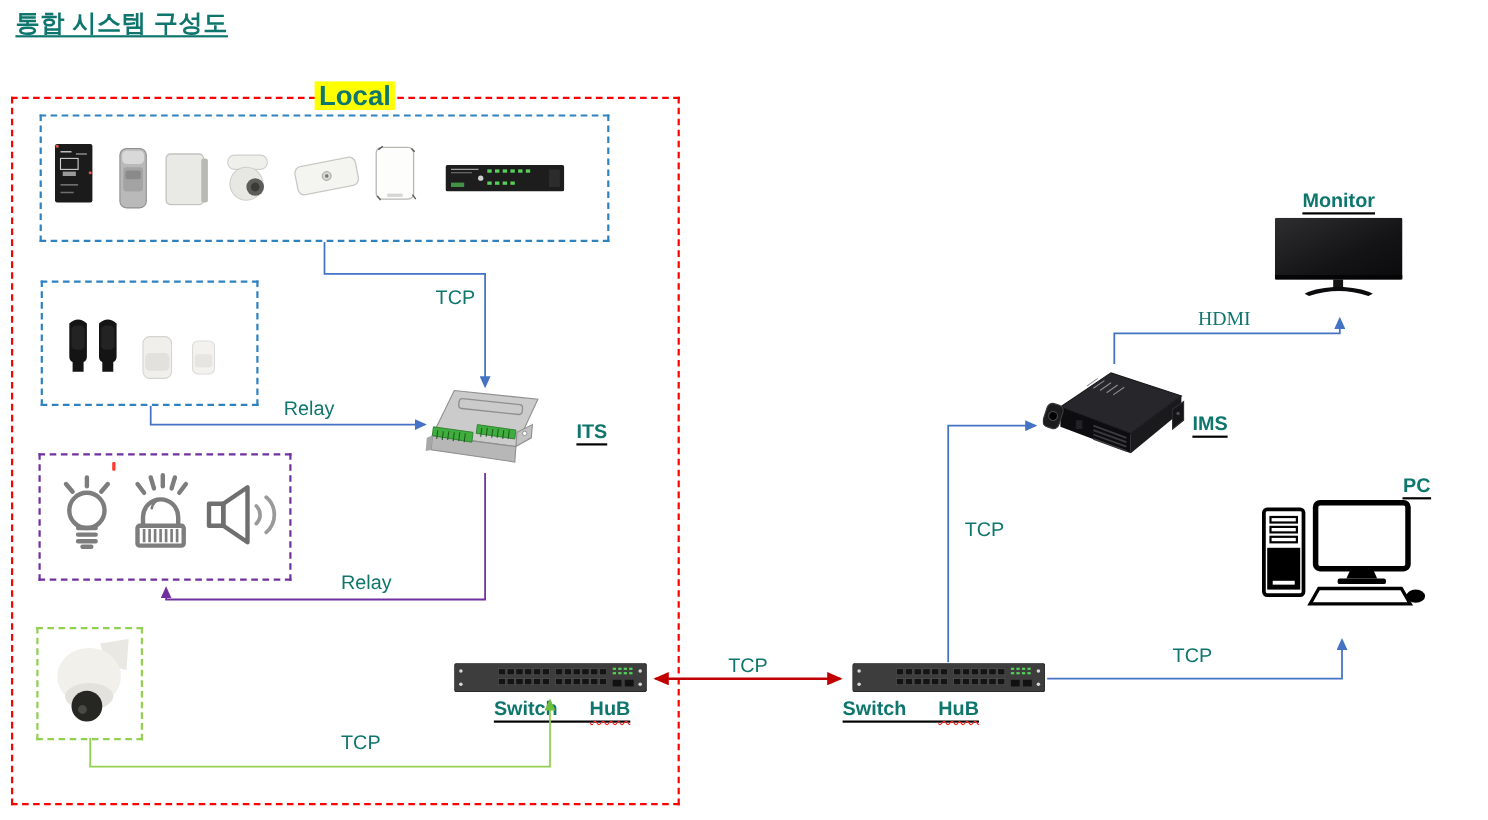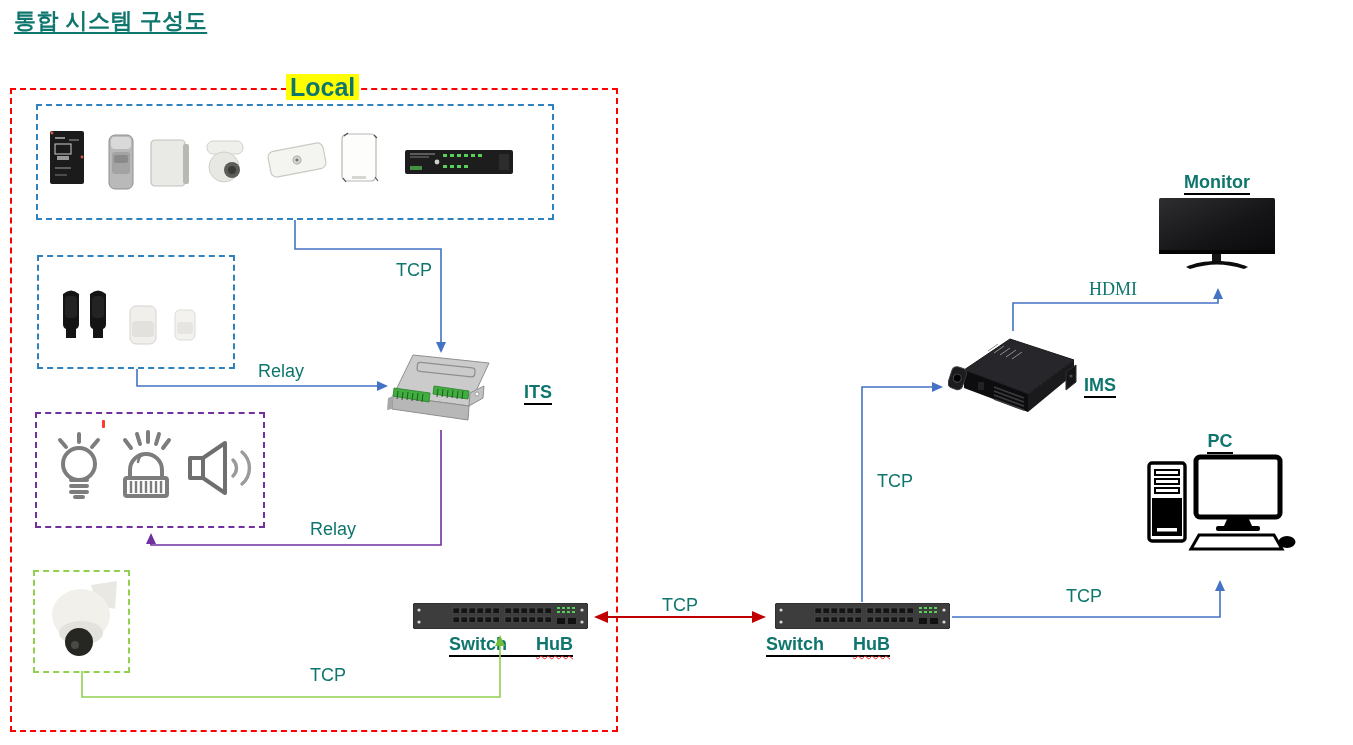--- a/index.html
+++ b/index.html
@@ -336,21 +336,21 @@
     <rect x="30" y="52" width="6" height="8" fill="#222226"></rect>
     <g transform="rotate(18 12 48)">
       <rect x="2" y="38" width="15" height="22" rx="5" fill="#1c1c1f" stroke="#3a3a3e" stroke-width="1"></rect>
       <circle cx="9.5" cy="49" r="4" fill="#000" stroke="#4a4a4e" stroke-width="1"></circle>
     </g>
     <polygon points="118,42 128,35 128,52 118,60" fill="#151517" stroke="#2e2e32" stroke-width="1"></polygon>
     <circle cx="123" cy="46" r="1.6" fill="#4c4c50"></circle>
   </svg>
   <div class="abs node-label" style="left:1084px;top:375px;"><span class="ul">IMS</span></div>
 
-  <div class="abs node-label center-text" style="left:1198px;top:431px;width:44px;"><span class="ul">PC</span></div>
+  <div class="abs node-label center-text" style="left:1266px;top:431px;width:44px;"><span class="ul">PC</span></div>
   <svg class="abs" style="left:1146px;top:452px;" width="150" height="102" viewBox="0 0 150 102">
     <rect x="3" y="11" width="36" height="78" rx="3" fill="#fff" stroke="#000" stroke-width="3.4"></rect>
     <rect x="9" y="18" width="24" height="5" fill="#fff" stroke="#000" stroke-width="2"></rect>
     <rect x="9" y="27" width="24" height="5" fill="#fff" stroke="#000" stroke-width="2"></rect>
     <rect x="9" y="36" width="24" height="5" fill="#fff" stroke="#000" stroke-width="2"></rect>
     <rect x="6" y="46" width="30" height="38" fill="#000"></rect>
     <rect x="11" y="76" width="20" height="3.5" fill="#fff"></rect>
     <rect x="50" y="5" width="84" height="60" rx="4" fill="#fff" stroke="#000" stroke-width="5"></rect>
     <polygon points="82,65 102,65 106,74 78,74" fill="#000"></polygon>
     <rect x="70" y="74" width="44" height="5" rx="2" fill="#000"></rect>

